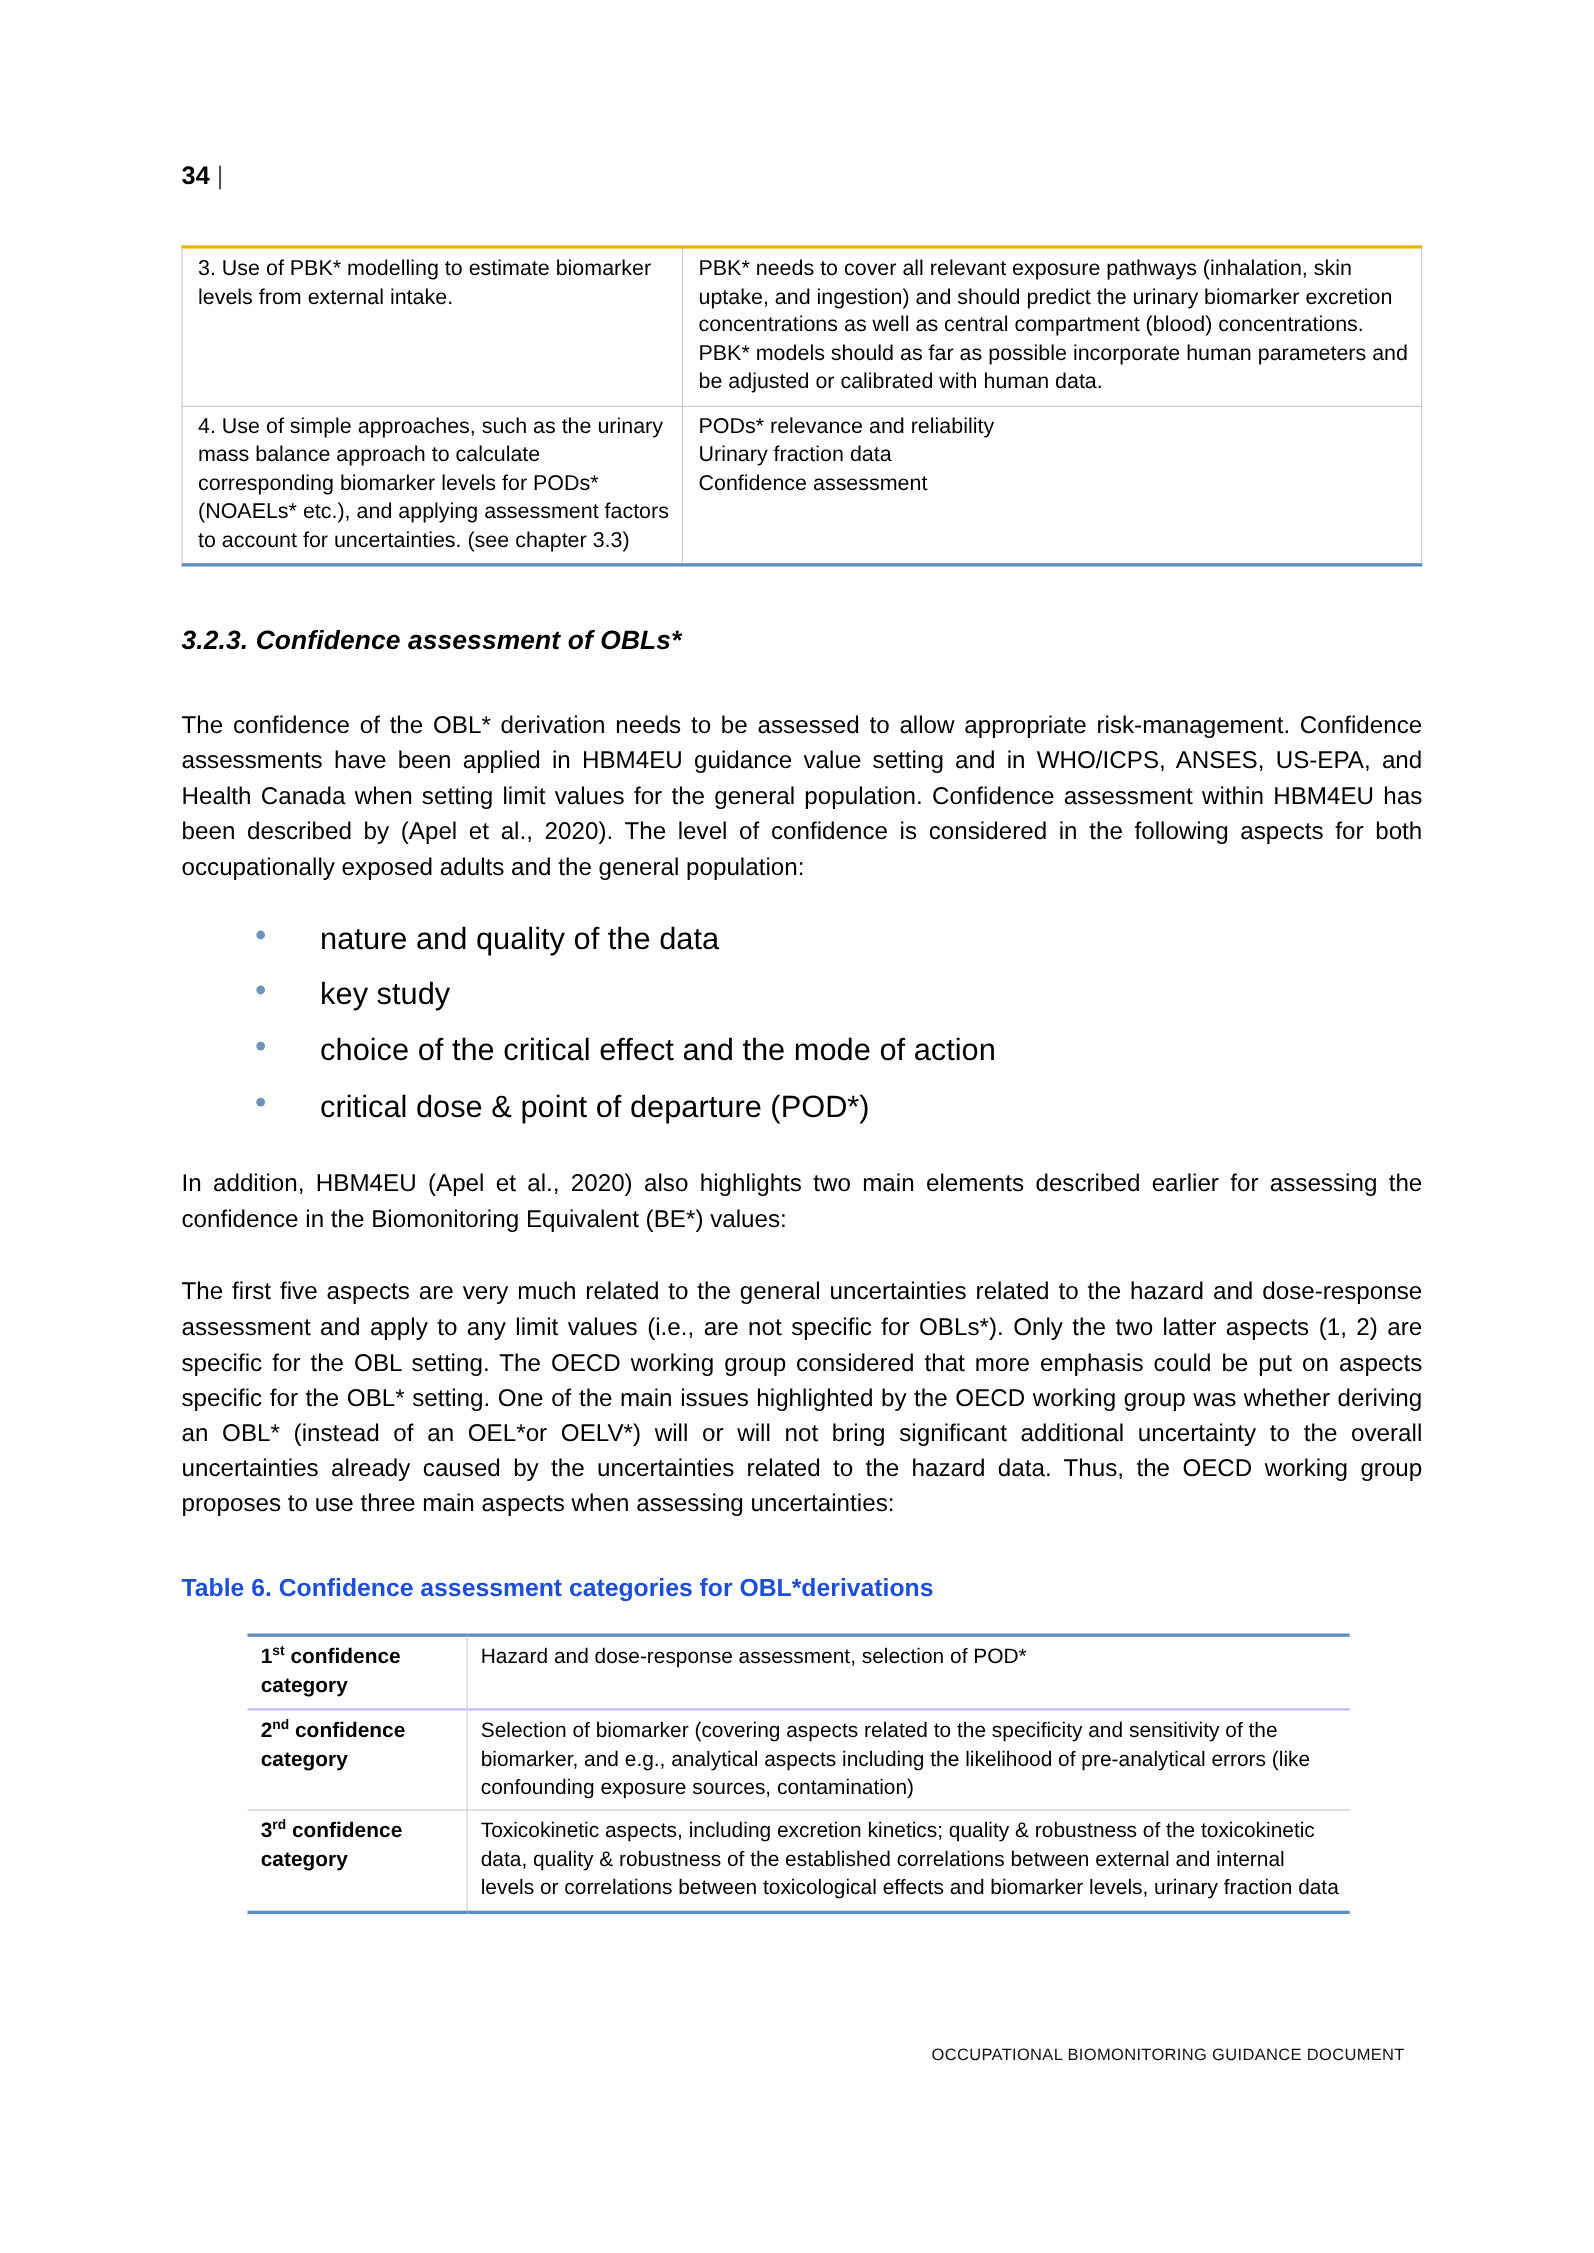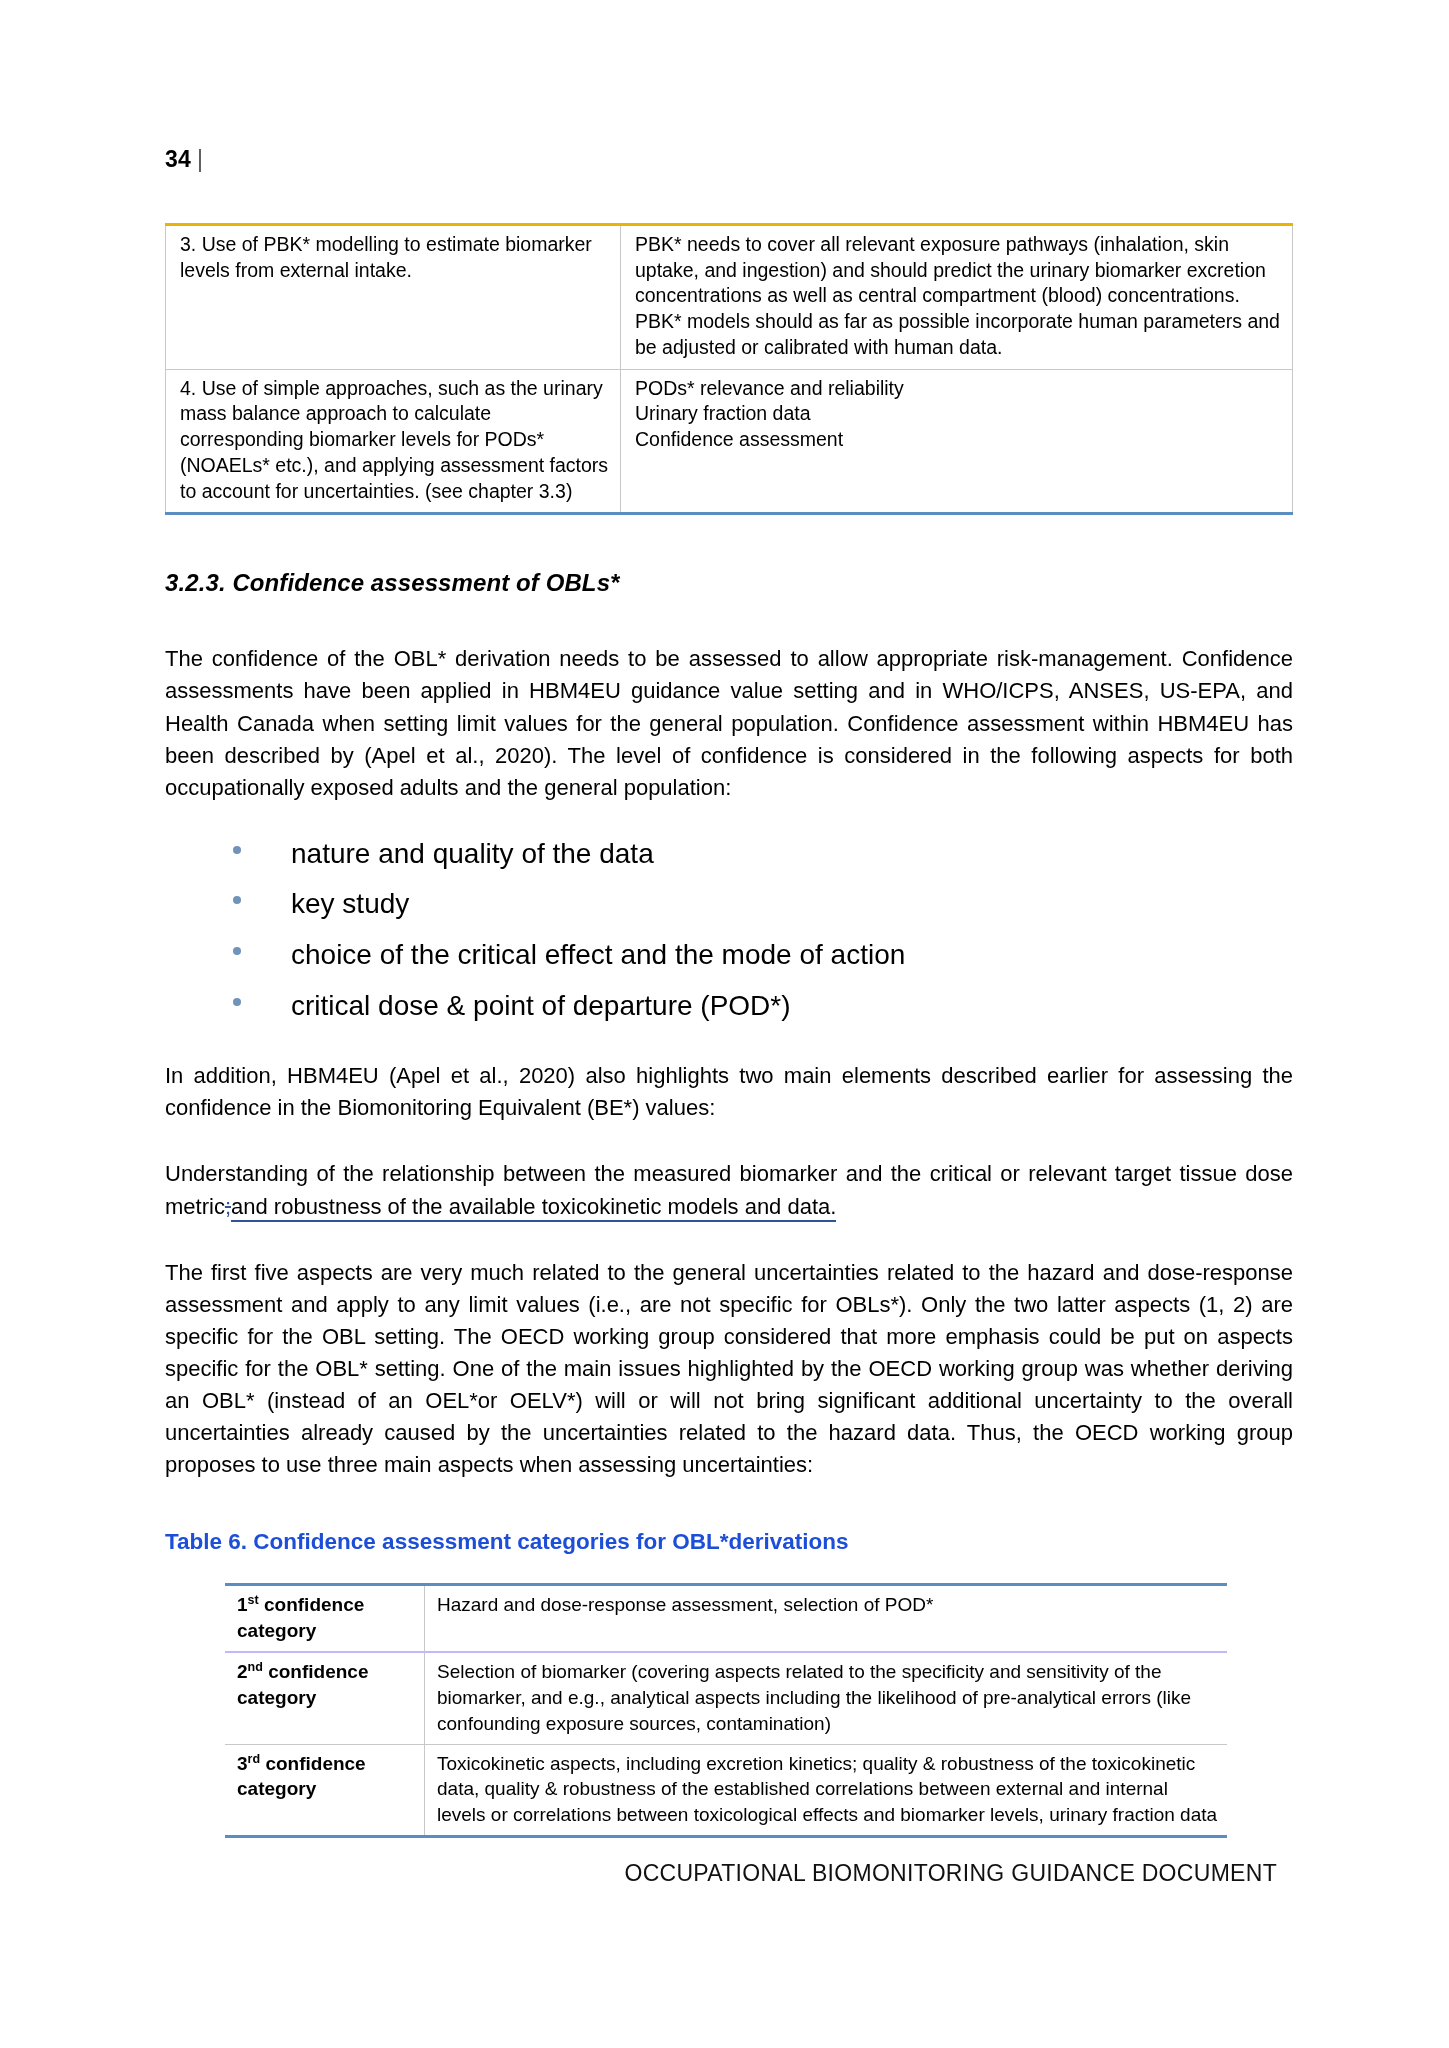--- a/index.html
+++ b/index.html
@@ -179,21 +179,21 @@
   sup { font-size: 0.66em; vertical-align: super; line-height: 0; }
 
   
   .footer {
     position: absolute;
     left: 0;
     right: 0;
     top: 1860px;
     text-align: right;
     padding-right: 172px;
-    font-size: 23px;
+    font-size: 15px;
     letter-spacing: 0.3px;
     color: #111;
   }
 </style>
 </head>
 <body>
 
 <div class="page">
   <div class="content">
 
@@ -222,21 +222,20 @@
 
     <ul class="bullets">
       <li>nature and quality of the data</li>
       <li>key study</li>
       <li>choice of the critical effect and the mode of action</li>
       <li>critical dose &amp; point of departure (POD*)</li>
     </ul>
 
     <p class="body">In addition, HBM4EU (Apel et al., 2020) also highlights two main elements described earlier for assessing the confidence in the Biomonitoring Equivalent (BE*) values:</p>
 
-    <p class="body"><span>Understanding of the relationship between the measured biomarker and the critical or relevant target tissue dose metric</span><span class="strike-change">;</span><span class="ins-change">and  robustness of the available toxicokinetic models and data.</span></p>
 
     <p class="body">The first five aspects are very much related to the general uncertainties related to the hazard and dose-response assessment and apply to any limit values (i.e., are not specific for OBLs*). Only the two latter aspects (1, 2) are specific for the OBL setting. The OECD working group considered that more emphasis could be put on aspects specific for the OBL* setting. One of the main issues highlighted by the OECD working group was whether deriving an OBL* (instead of an OEL*or OELV*) will or will not bring significant additional uncertainty to the overall uncertainties already caused by the uncertainties related to the hazard data. Thus, the OECD working group proposes to use three main aspects when assessing uncertainties:</p>
 
     <div class="table-caption">Table 6. Confidence assessment categories for OBL*derivations</div>
 
     <div class="table6-wrap">
       <table class="t6">
         <tbody>
           <tr>
             <td class="lbl"><span>1</span><sup>st</sup><span> confidence category</span></td>

